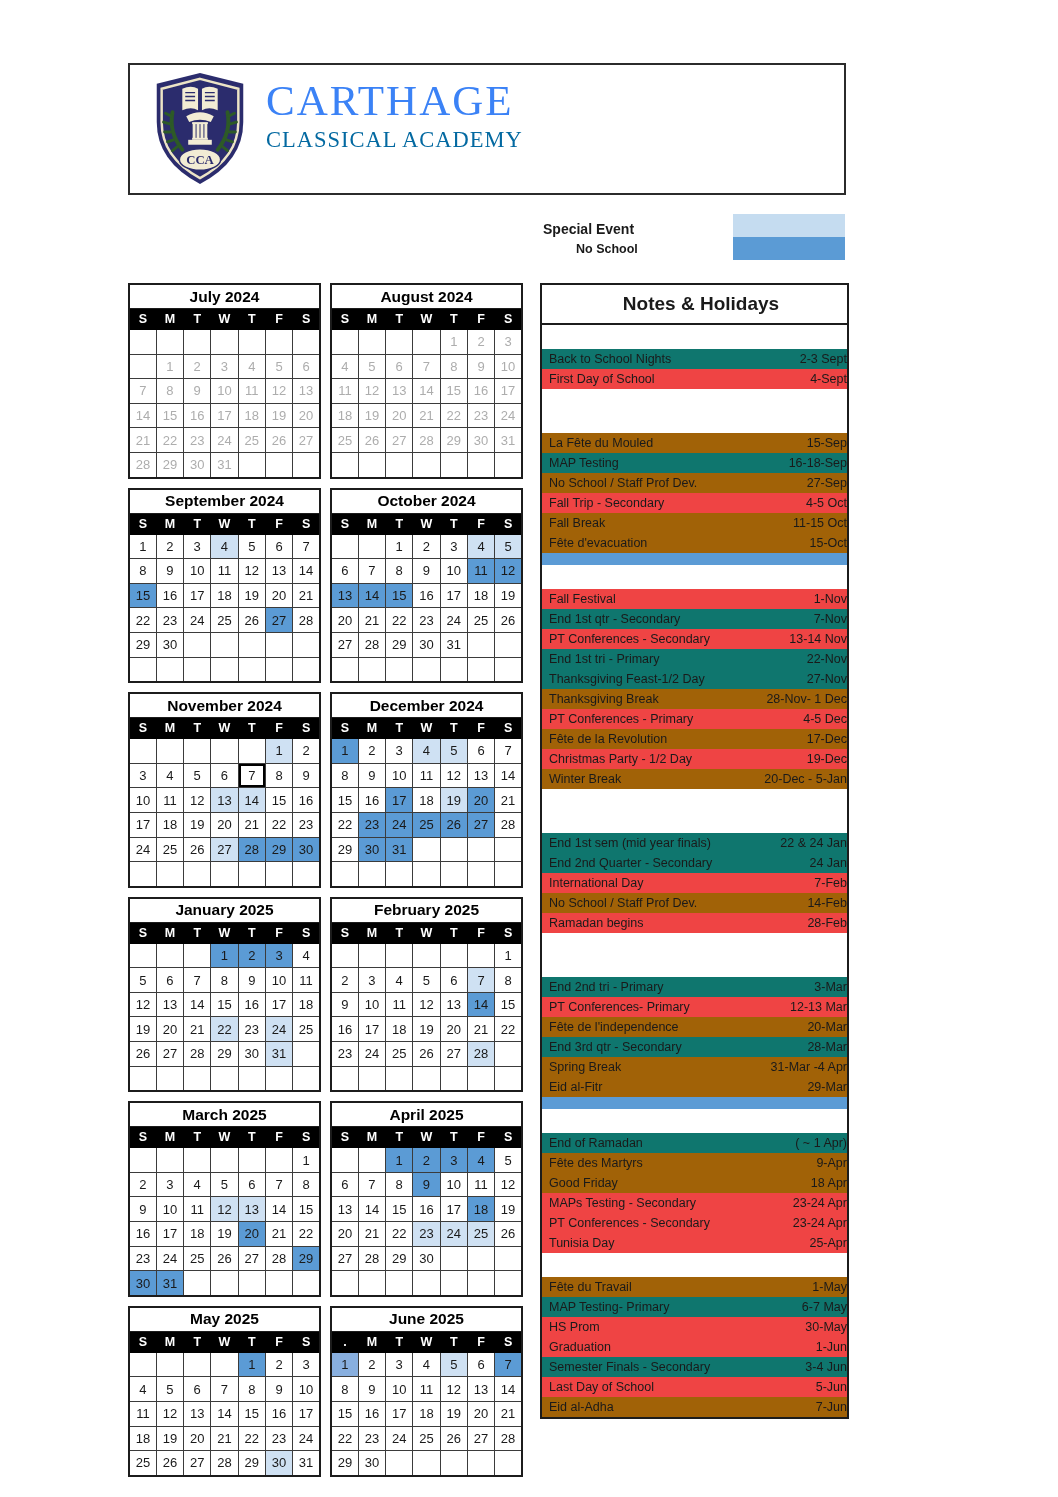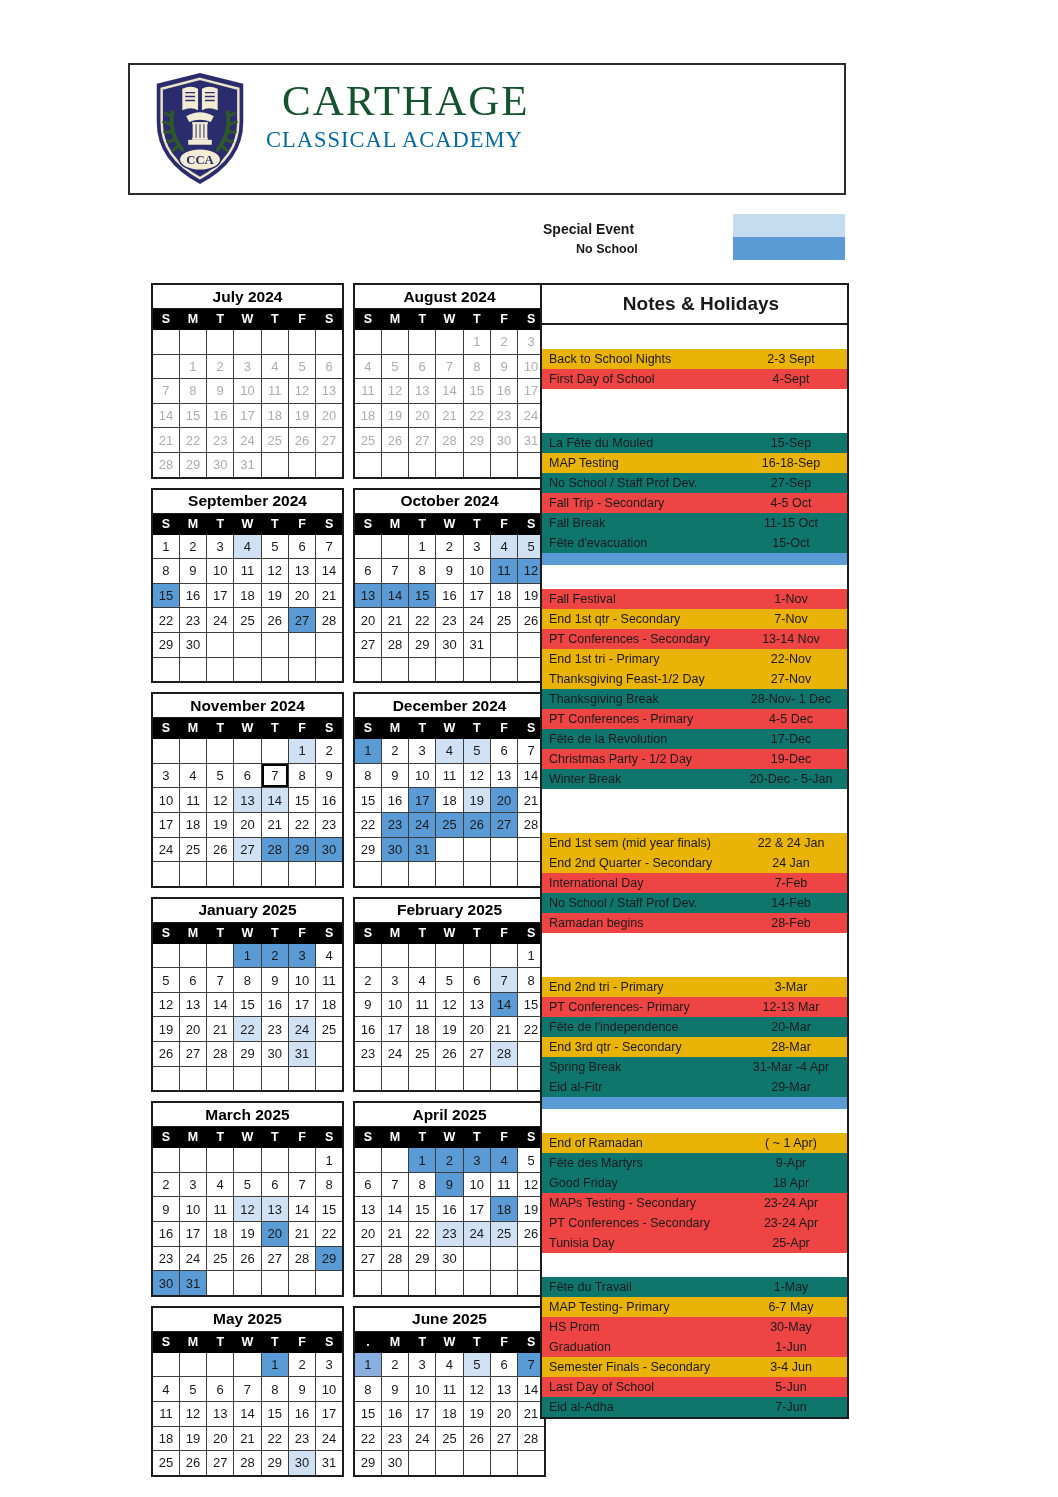--- a/index.html
+++ b/index.html
@@ -5,62 +5,62 @@
   html,body{margin:0;padding:0;background:#fff;}
   .page{position:relative;width:1058px;height:1497px;background:#ffffff;overflow:hidden;
         font-family:"Liberation Sans",sans-serif;color:#1a1a1a;}
 
   
   .header-box{position:absolute;left:128px;top:63px;width:714px;height:128px;
               border:2px solid #2b2b2b;background:#fff;}
   .logo{position:absolute;left:20px;top:6px;width:100px;height:116px;}
   .school-name{position:absolute;left:136px;top:14px;width:300px;}
   .school-name .l1{font-family:"Liberation Serif",serif;font-size:43px;letter-spacing:2px;
-                   color:#14532d;font-weight:500;line-height:1.0;margin-left:16px;}
+                   color:#3b82f6;font-weight:500;line-height:1.0;}
   .school-name .l2{font-family:"Liberation Serif",serif;font-size:22.5px;letter-spacing:1px;
                    color:#0369a1;line-height:1.25;margin-top:4px;}
   .year-title{position:absolute;left:430px;top:14px;width:280px;text-align:center;}
   .year-title .y{font-size:25px;font-weight:bold;color:#000;}
   .year-title .t{font-size:25px;font-weight:bold;color:#000;margin-top:16px;}
 
   
   .legend-label-1{position:absolute;left:543px;top:221px;font-size:14px;font-weight:bold;}
   .legend-label-2{position:absolute;left:543px;top:242px;font-size:12.5px;font-weight:bold;padding-left:33px;}
   .legend-swatch-1{position:absolute;left:733px;top:214px;width:112px;height:23px;}
   .legend-swatch-2{position:absolute;left:733px;top:237px;width:112px;height:23px;}
 
   
   .calendar-grid{position:absolute;left:128px;top:283px;width:400px;
                  display:grid;grid-template-columns:193px 193px;column-gap:9px;row-gap:9px;
                  align-items:start;}
   table.month-table{border-collapse:collapse;width:193px;table-layout:fixed;
-                    border:2px solid #1c1c1c;background:#fff;margin-left:23px;}
+                    border:2px solid #1c1c1c;background:#fff;}
   .mtitle{height:23px;text-align:center;font-size:15.5px;font-weight:bold;color:#000;
           padding:0;border:1px solid #1c1c1c;}
   th.dayhead{height:20px;background:#000;color:#fff;font-size:12.5px;font-weight:bold;
              text-align:center;padding:0;border:1px solid #000;}
   td.dcell{height:23.6px;text-align:center;font-size:13px;padding:0;
            border:1px solid #3b3b3b;color:#1a1a1a;}
   td.dcell.gray{color:#adadad;}
   td.dcell.light{background:#CFE1F3;}
   td.dcell.dark{background:#5B9BD5;}
   td.dcell.mid{background:#88AFDF;}
   td.dcell.outline{box-shadow:inset 0 0 0 2px #000;}
 
   
   .notes-panel{position:absolute;left:540px;top:283px;width:305px;
                border:2px solid #1c1c1c;background:#fff;}
   .notes-title{height:38px;line-height:38px;text-align:center;font-size:19px;font-weight:bold;
                border-bottom:2px solid #1c1c1c;padding-left:13px;}
   .nrow{height:20px;display:flex;align-items:center;font-size:12.5px;}
   .nrow .lbl{flex:1;padding-left:7px;white-space:nowrap;overflow:hidden;}
-  .nrow .dt{width:112px;text-align:center;white-space:nowrap;}
+  .nrow .dt{width:112px;text-align:right;white-space:nowrap;}
   .nrow.light{background:#ef4444;}
-  .nrow.dark{background:#0f766e;}
-  .nrow.white{background:#eab308;}
+  .nrow.dark{background:#a16207;}
+  .nrow.white{background:#0f766e;}
   .gap-md{height:24px;}
   .gap-lg{height:44px;}
   .gap-dark{height:12px;background:#5B9BD5;}
 </style>
 </head>
 <body>
 
 <div class="page">
 
   <div class="header-box">

